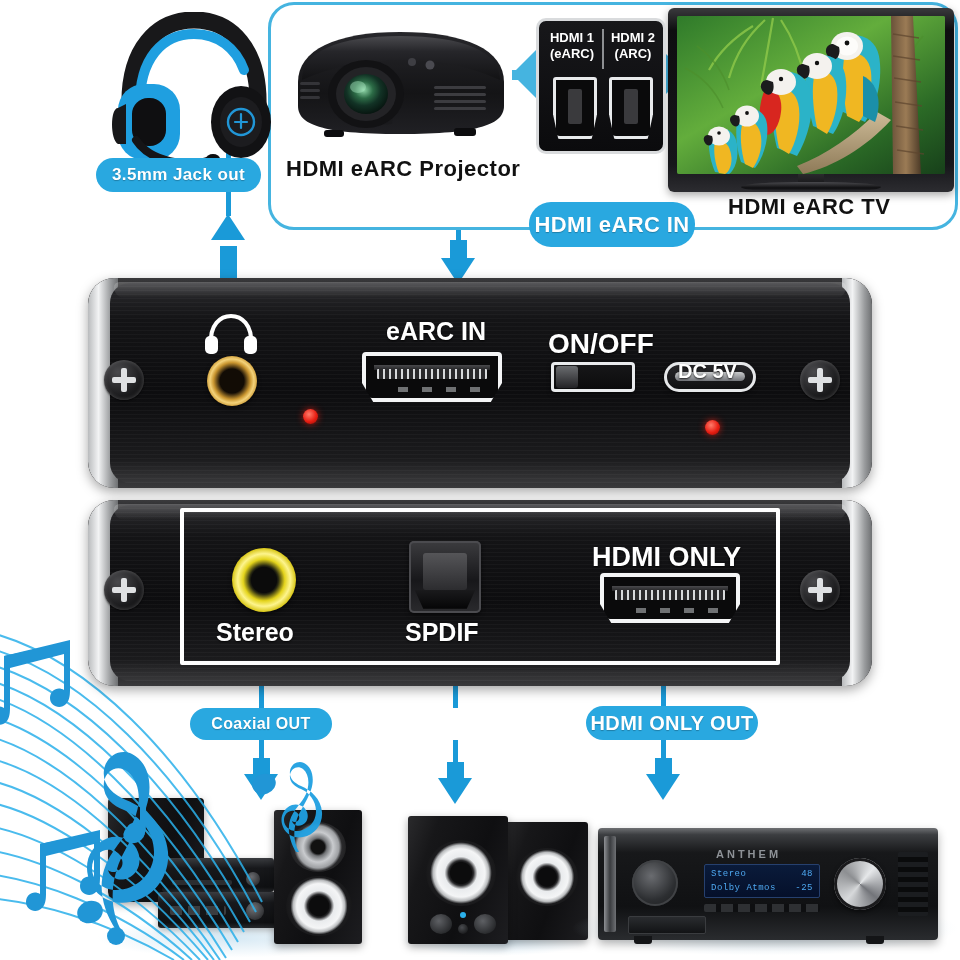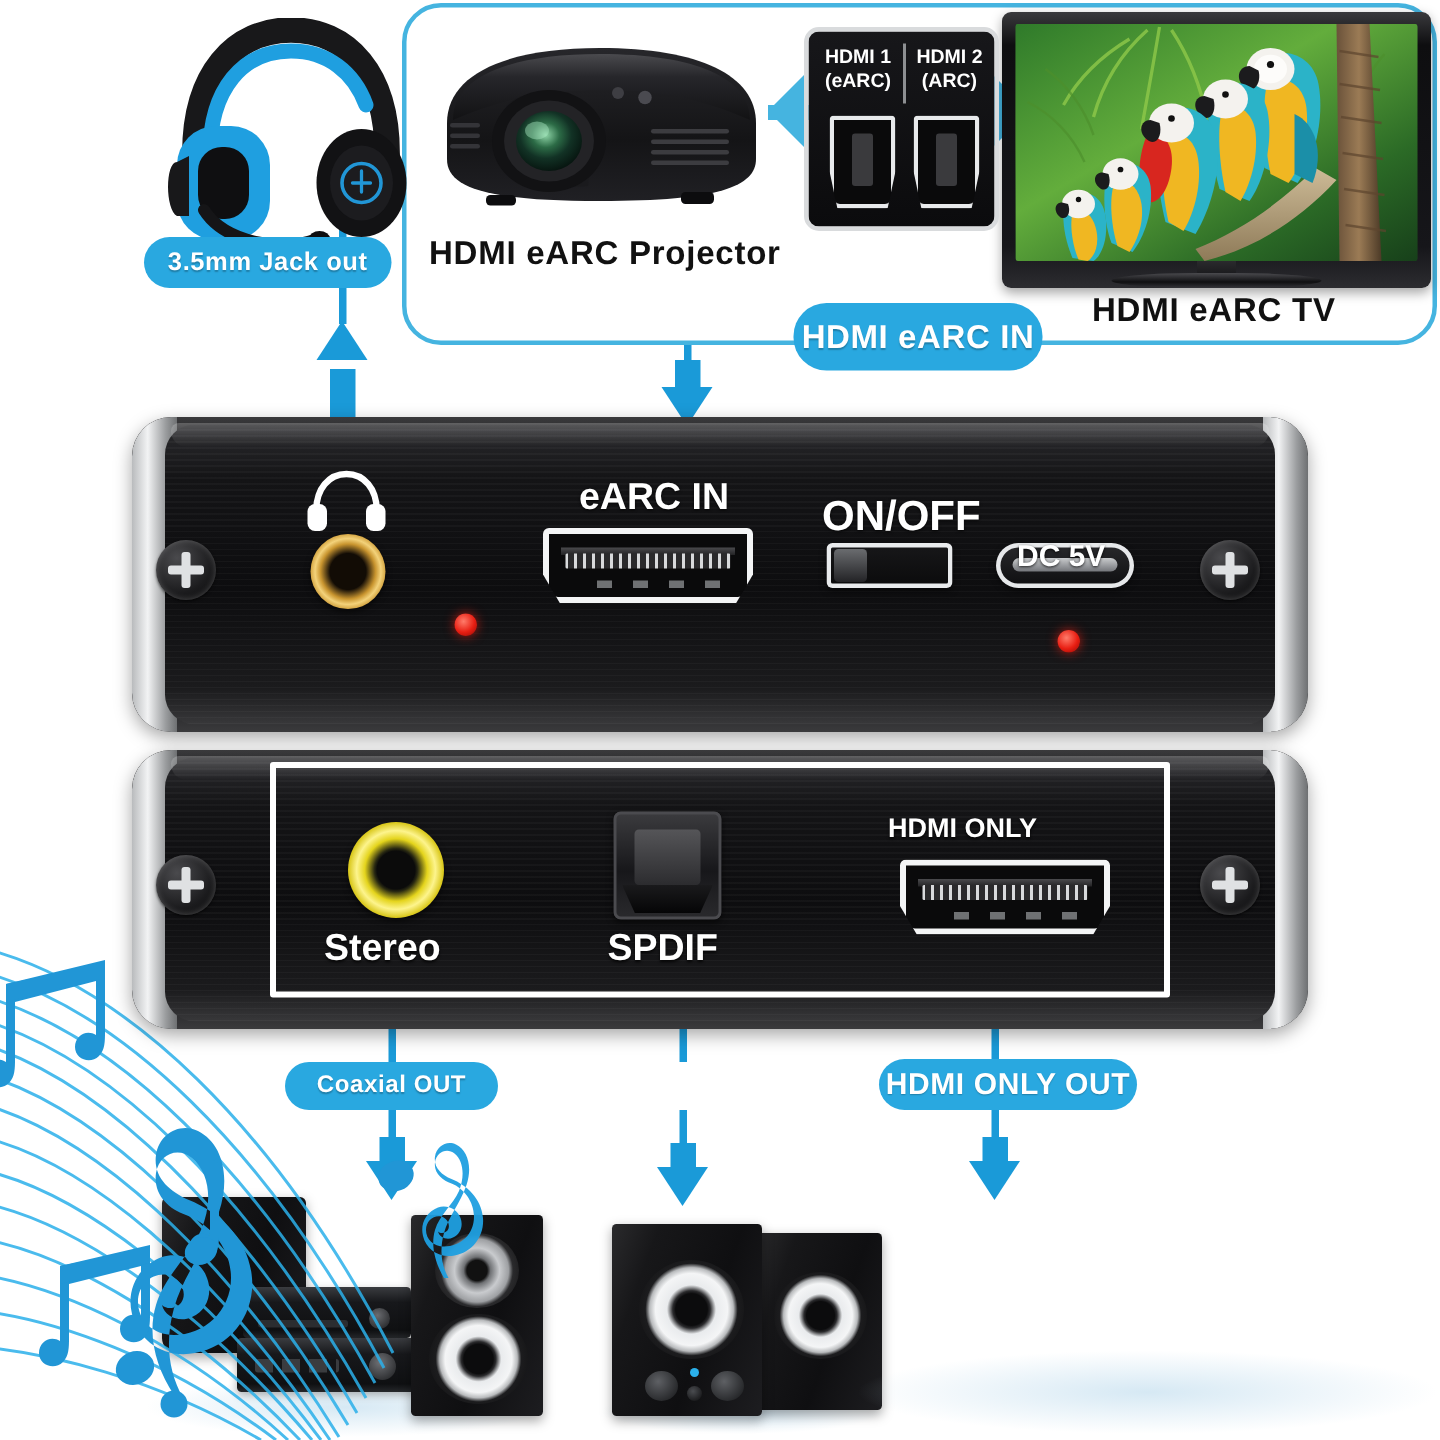--- a/index.html
+++ b/index.html
@@ -604,21 +604,21 @@
 
   <div class="rca" style="left:232px; top:548px; width:64px; height:64px;"></div>
   <div class="port-label" style="left:216px; top:618px; font-size:25px;">Stereo</div>
 
   <div class="spdif" style="left:409px; top:541px; width:72px; height:72px;">
     <div class="inner"></div>
     <div class="lip"></div>
   </div>
   <div class="port-label" style="left:405px; top:618px; font-size:25px;">SPDIF</div>
 
-  <div class="port-label" style="left:592px; top:542px; font-size:18px;">HDMI ONLY</div>
+  <div class="port-label" style="left:592px; top:542px; font-size:27px;">HDMI ONLY</div>
   <div class="port-hdmi" style="left:600px; top:573px; width:140px; height:50px;">
     <div class="tongue"></div>
     <div class="pins"></div>
     <div class="nubs"></div>
   </div>
 
 
   <div class="vline" style="left:259px; top:634px; width:5px; height:74px;"></div>
   <div class="badge" style="left:190px; top:708px; width:142px; height:32px; font-size:16px;">
     <span>Coaxial OUT</span>
@@ -749,14 +749,43 @@
                 background:radial-gradient(circle at 40% 35%,#5e6064,#141517);"></div>
     <div class="abs" style="left:70px; top:104px; width:22px; height:20px; border-radius:50%;
                 background:radial-gradient(circle at 40% 35%,#5e6064,#141517);"></div>
     <div class="abs" style="left:56px; top:102px; width:6px; height:6px; border-radius:50%; background:#2bb0ea;"></div>
     <div class="abs" style="left:54px; top:114px; width:10px; height:10px; border-radius:50%;
                 background:radial-gradient(circle at 40% 35%,#4a4c50,#0b0b0c);"></div>
   </div>
 
   <div class="shadow-ellipse" style="left:570px; top:900px; width:390px; height:56px;"></div>
 
+  <div class="receiver" style="left:598px; top:828px; width:340px; height:112px;">
+
+    <div class="abs" style="left:6px; top:8px; width:12px; height:96px;
+                background:linear-gradient(90deg,#8e9094,#3a3c3f,#6e7074); border-radius:2px;"></div>
+
+    <div class="dpad" style="left:34px; top:32px; width:46px; height:46px;"></div>
+
+    <div class="brand" style="left:118px; top:20px; font-size:11px;">ANTHEM</div>
+
+    <div class="lcd" style="left:106px; top:36px; width:116px; height:34px;">
+      <span style="left:6px; top:4px; font-size:9px;">Stereo</span>
+      <span style="right:6px; top:4px; font-size:9px;">48</span>
+      <span style="left:6px; top:18px; font-size:9px;">Dolby Atmos</span>
+      <span style="right:6px; top:18px; font-size:9px;">-25</span>
+    </div>
+
+    <div class="abs" style="left:106px; top:76px; width:116px; height:8px;
+                background:repeating-linear-gradient(90deg,#2e3033 0 12px, #0e0f11 12px 17px); border-radius:2px;"></div>
+
+    <div class="knob" style="left:236px; top:30px; width:52px; height:52px;"></div>
+
+    <div class="vents" style="left:300px; top:24px; width:30px; height:64px; border-radius:2px;"></div>
+
+    <div class="abs" style="left:30px; top:88px; width:78px; height:18px;
+                background:linear-gradient(180deg,#2a2c2f,#121315); border:1px solid #3a3c3f; border-radius:2px;"></div>
+
+    <div class="abs" style="left:36px; top:108px; width:18px; height:8px; background:#141517; border-radius:0 0 3px 3px;"></div>
+    <div class="abs" style="left:268px; top:108px; width:18px; height:8px; background:#141517; border-radius:0 0 3px 3px;"></div>
+  </div>
 
 </div>
 
 </body></html>

